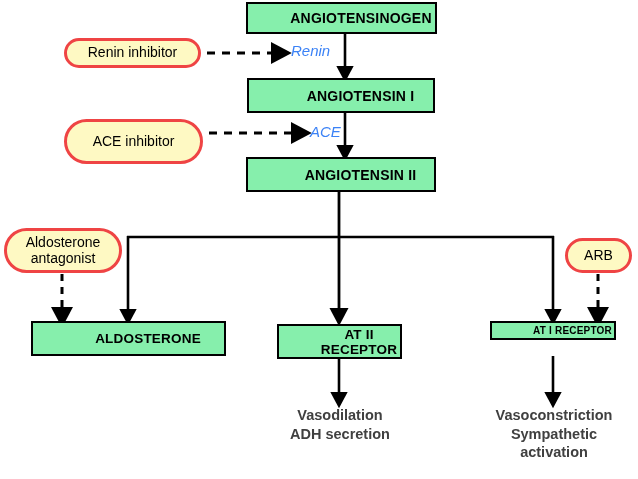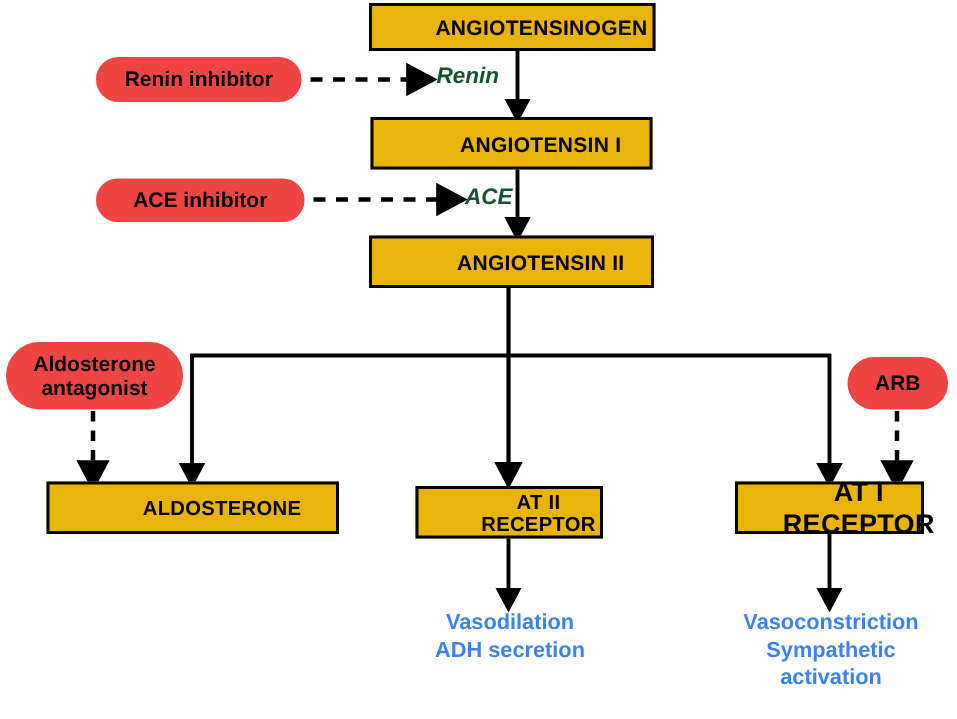--- a/index.html
+++ b/index.html
@@ -27,43 +27,43 @@
     position: absolute;
     box-sizing: border-box;
     display: flex;
     align-items: center;
     justify-content: center;
     text-align: center;
     color: #000000;
   }
   .rect-node {
     border: 2px solid #000000;
-    background: #eab308;
+    background: #86efac;
     font-weight: 700;
     letter-spacing: 0.2px;
     padding-left: 39px;
   }
   .pill-node {
-    border: 6px solid #ef4444;
-    background: #ef4444;
+    border: 3px solid #ef4444;
+    background: #fef9c3;
     border-radius: 999px;
-    font-weight: 700;
+    font-weight: 400;
     line-height: 1.12;
   }
   .enzyme-label {
     position: absolute;
     font-style: italic;
-    font-weight: 700;
-    color: #14532d;
+    font-weight: 400;
+    color: #3b82f6;
     white-space: nowrap;
   }
   .outcome-label {
     position: absolute;
     font-weight: 700;
-    color: #3b82f6;
+    color: #404040;
     text-align: center;
     line-height: 1.28;
     white-space: pre-line;
   }
 </style>
 </head>
 <body>
 
 <div id="canvas">
 
@@ -115,29 +115,29 @@
   </div>
 
   <div class="node rect-node" style="left:31px; top:321px; width:195px; height:35px; font-size:13.5px;">
     <span>ALDOSTERONE</span>
   </div>
 
   <div class="node rect-node" style="left:277px; top:324px; width:125px; height:35px; font-size:13.5px;">
     <span>AT II RECEPTOR</span>
   </div>
 
-  <div class="node rect-node" style="left:490px; top:321px; width:126px; height:35px; font-size:18px;">
+  <div class="node rect-node" style="left:490px; top:321px; width:126px; height:19px; font-size:10px;">
     <span>AT I RECEPTOR</span>
   </div>
 
   <div class="node pill-node" style="left:64px; top:38px; width:137px; height:30px; font-size:14px;">
     <span>Renin inhibitor</span>
   </div>
 
-  <div class="node pill-node" style="left:64px; top:119px; width:139px; height:29px; font-size:14px;justify-content:center;">
+  <div class="node pill-node" style="left:64px; top:119px; width:139px; height:45px; font-size:14px;justify-content:center;">
     <span>ACE inhibitor</span>
   </div>
 
   <div class="node pill-node" style="left:4px; top:228px; width:118px; height:45px; font-size:14px; white-space:pre-line;">
     <span>Aldosterone
 antagonist</span>
   </div>
 
   <div class="node pill-node" style="left:565px; top:238px; width:67px; height:35px; font-size:14px;text-align:right;">
     <span>ARB</span>

